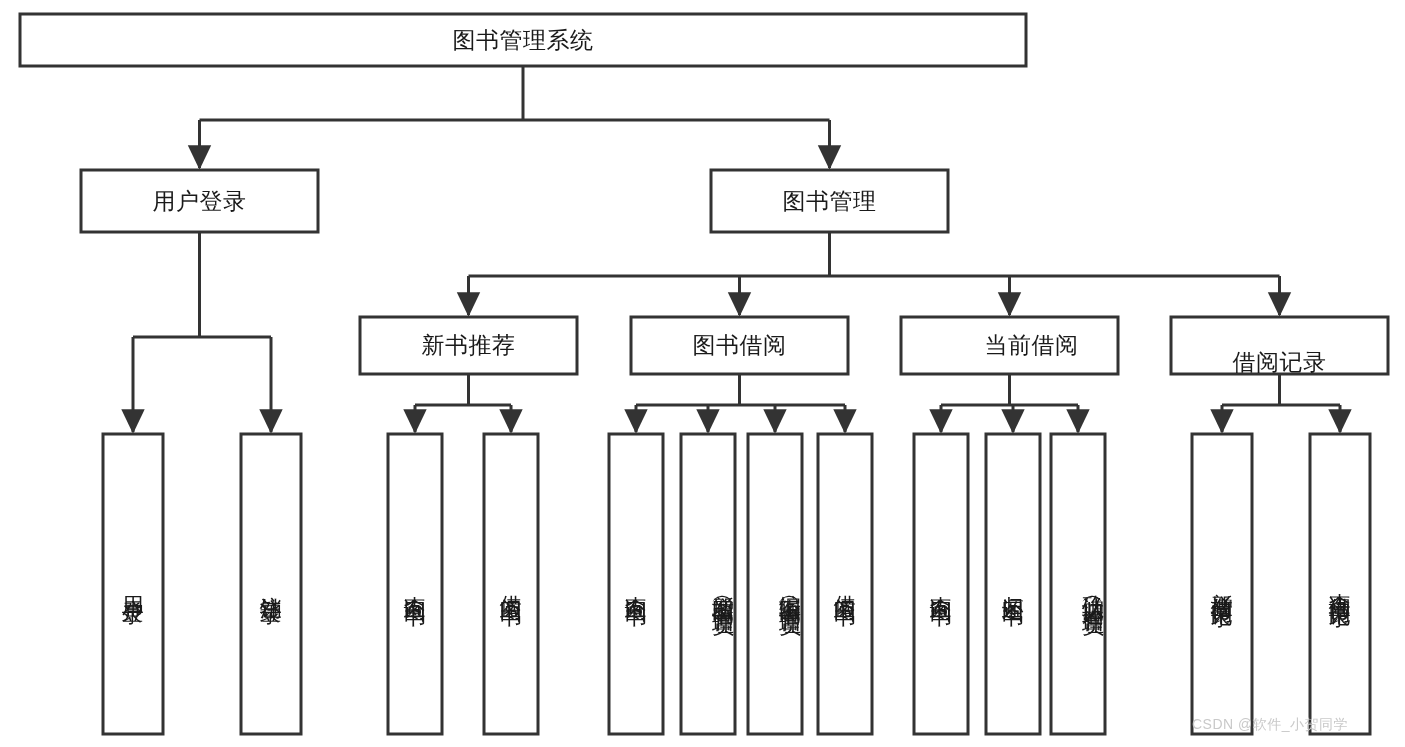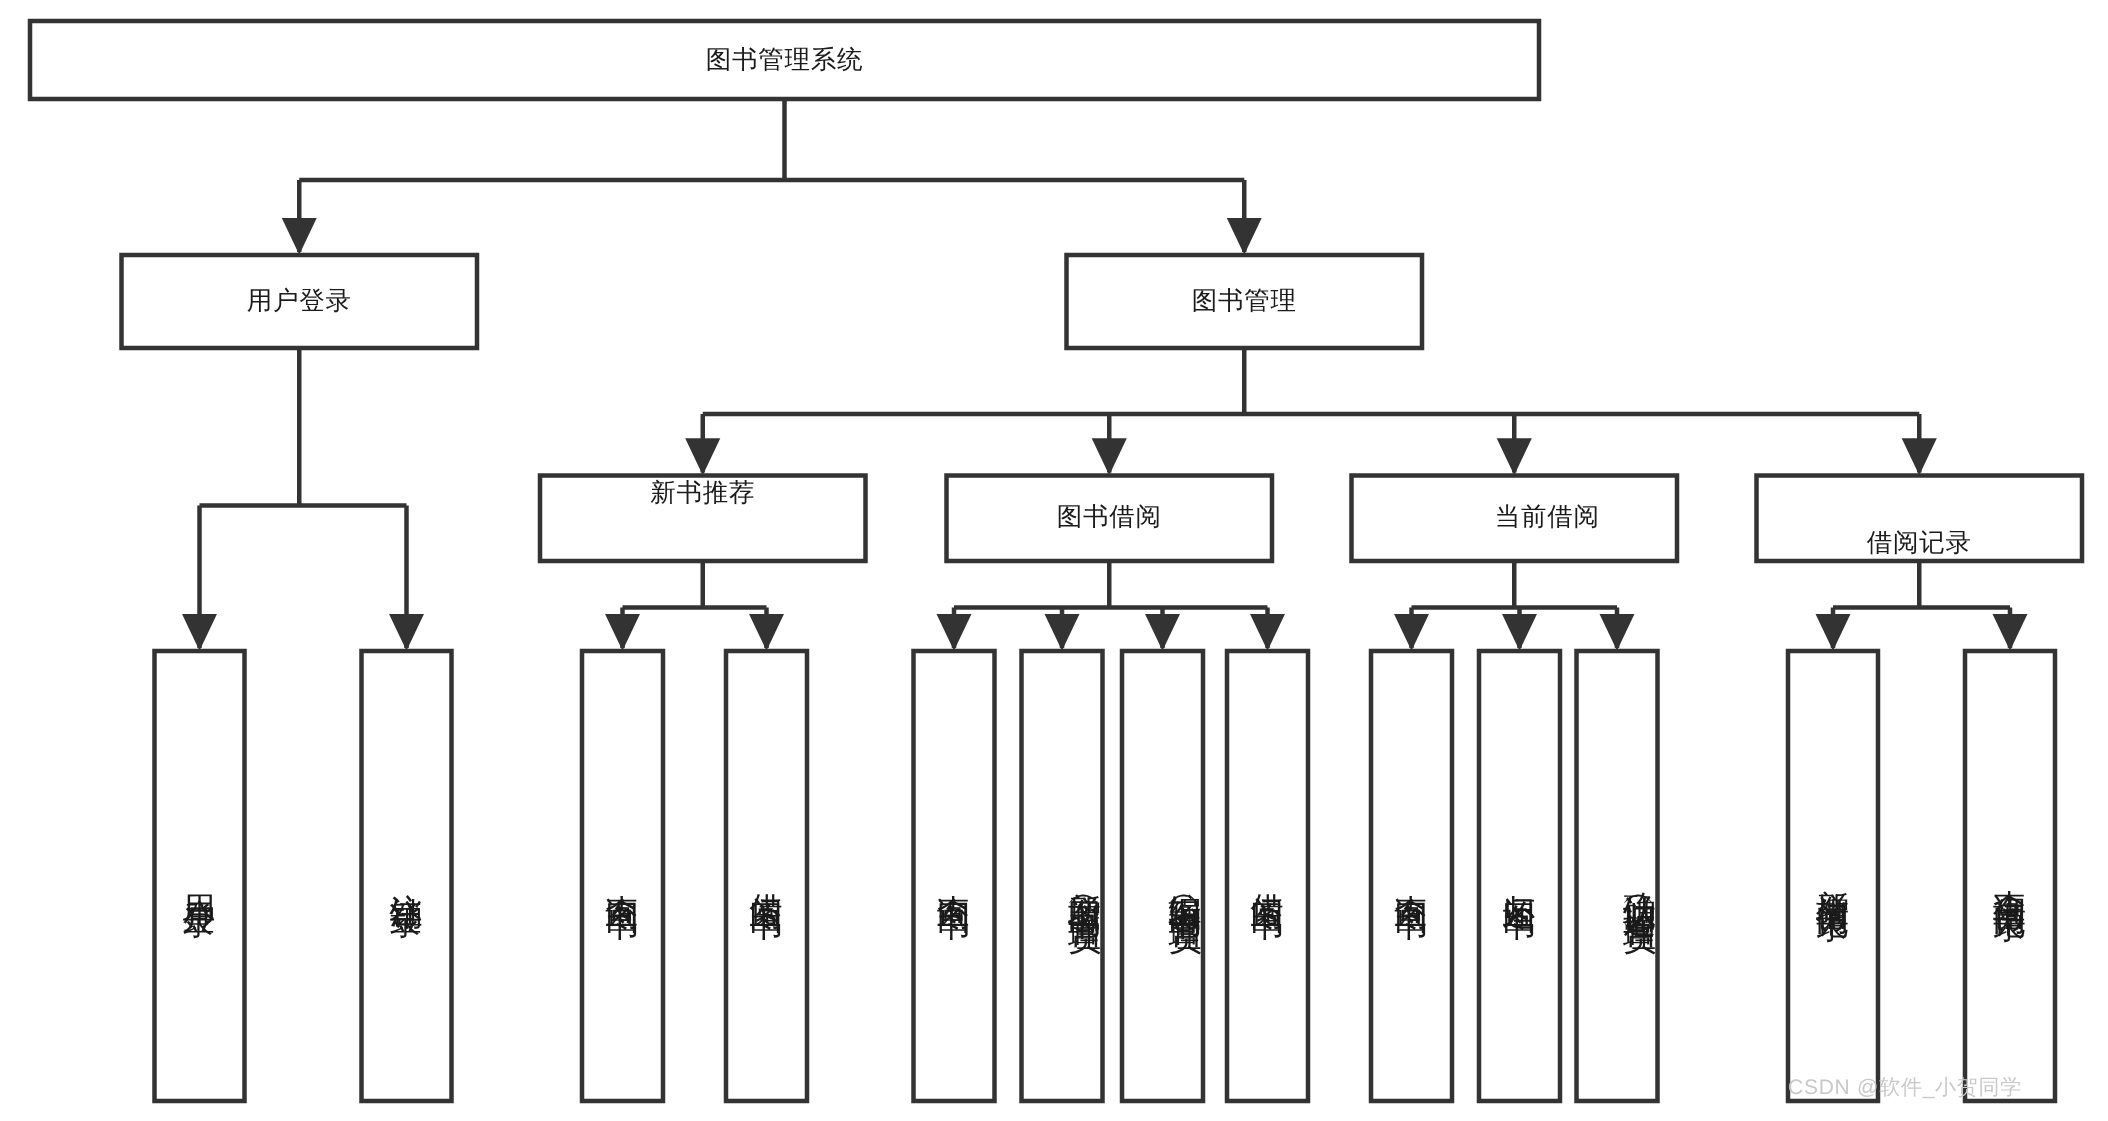--- a/index.html
+++ b/index.html
@@ -7,21 +7,21 @@
        font-family:"Liberation Sans","DejaVu Sans",sans-serif;}
   #stage{position:relative;width:1405px;height:747px;background:#fff;}
   svg.diagram{position:absolute;left:0;top:0;width:1405px;height:747px;display:block;}
   .node-rect{fill:#ffffff;stroke:#333333;stroke-width:3;}
   .edge{stroke:#333333;stroke-width:3;fill:none;}
   .node-label{
     position:absolute;
     display:flex;align-items:center;justify-content:center;
     color:#1a1a1a;
     font-family:"Liberation Sans","DejaVu Sans",sans-serif;
-    font-size:17px;
+    font-size:23px;
     line-height:1.06;
     letter-spacing:0.5px;
     white-space:nowrap;
     pointer-events:none;
   }
   .node-label.vertical{
     writing-mode:vertical-rl;
     text-orientation:upright;
     font-size:22px;
     letter-spacing:3px;
@@ -103,21 +103,21 @@
         <rect class="node-rect" x="1051" y="434" width="54" height="300"></rect>
         <rect class="node-rect" x="1192" y="434" width="60" height="300"></rect>
         <rect class="node-rect" x="1310" y="434" width="60" height="300"></rect>
       </g>
   </svg>
 
   <div id="label-layer">
       <div class="node-label" style="left: 20px; top: 14px; width: 1006px; height: 52px;">图书管理系统</div>
       <div class="node-label" style="left: 81px; top: 170px; width: 237px; height: 62px;">用户登录</div>
       <div class="node-label" style="left: 711px; top: 170px; width: 237px; height: 62px;">图书管理</div>
-      <div class="node-label" style="left: 360px; top: 301px; width: 217px; height: 57px;">新书推荐</div>
+      <div class="node-label" style="left: 360px; top: 317px; width: 217px; height: 57px;">新书推荐</div>
       <div class="node-label" style="left: 631px; top: 317px; width: 217px; height: 57px;">图书借阅</div>
       <div class="node-label" style="left: 901px; top: 317px; width: 261px; height: 57px;">当前借阅</div>
       <div class="node-label" style="left: 1171px; top: 334px; width: 217px; height: 57px;">借阅记录</div>
       <div class="node-label vertical" style="left: 103px; top: 434px; width: 60px; height: 300px;">用户登录</div>
       <div class="node-label vertical" style="left: 241px; top: 434px; width: 60px; height: 300px;">注销登录</div>
       <div class="node-label vertical" style="left: 388px; top: 434px; width: 54px; height: 300px;">查询图书</div>
       <div class="node-label vertical" style="left: 484px; top: 434px; width: 54px; height: 300px;">借阅图书</div>
       <div class="node-label vertical" style="left: 609px; top: 434px; width: 54px; height: 300px;">查询图书</div>
       <div class="node-label vertical align-top" style="left: 681px; top: 434px; width: 54px; height: 300px;">新增图书（管理员）</div>
       <div class="node-label vertical align-top" style="left: 748px; top: 434px; width: 54px; height: 300px;">编辑图书（管理员）</div>

